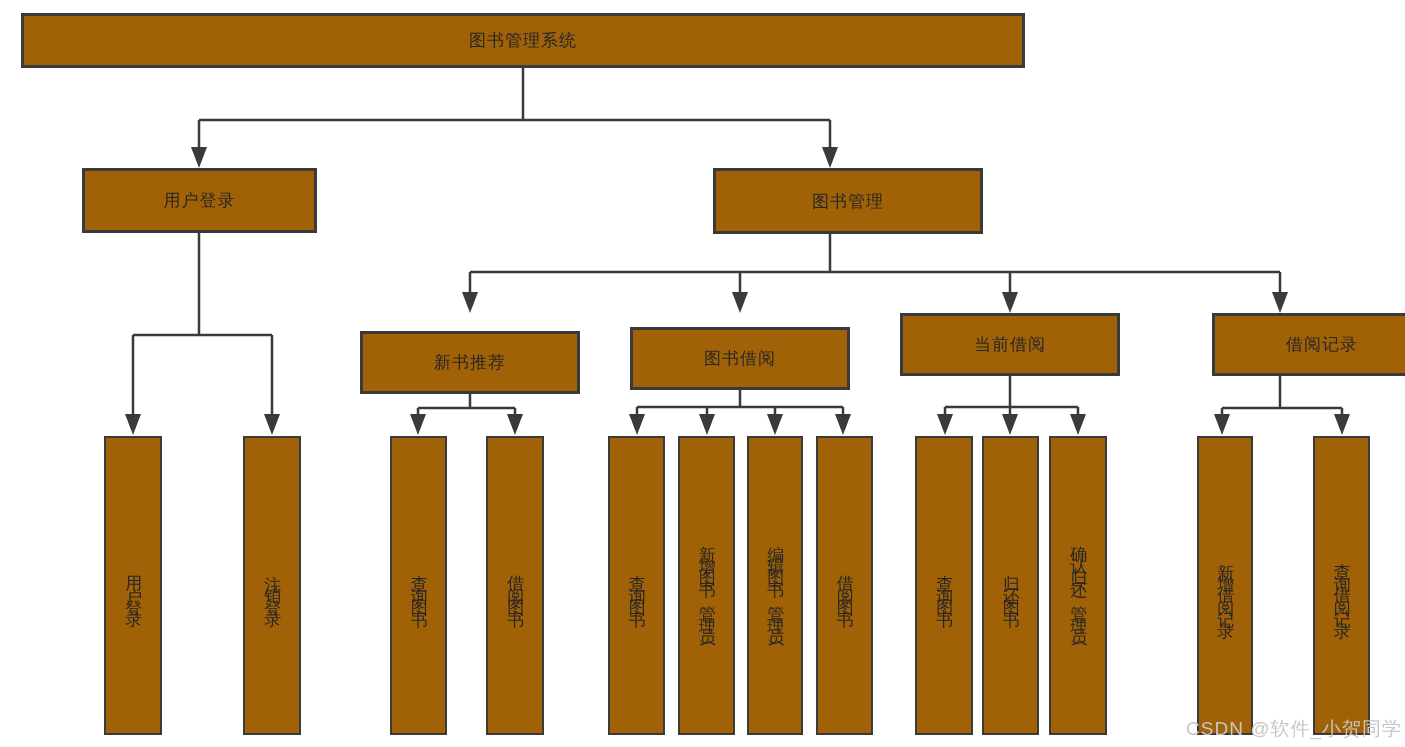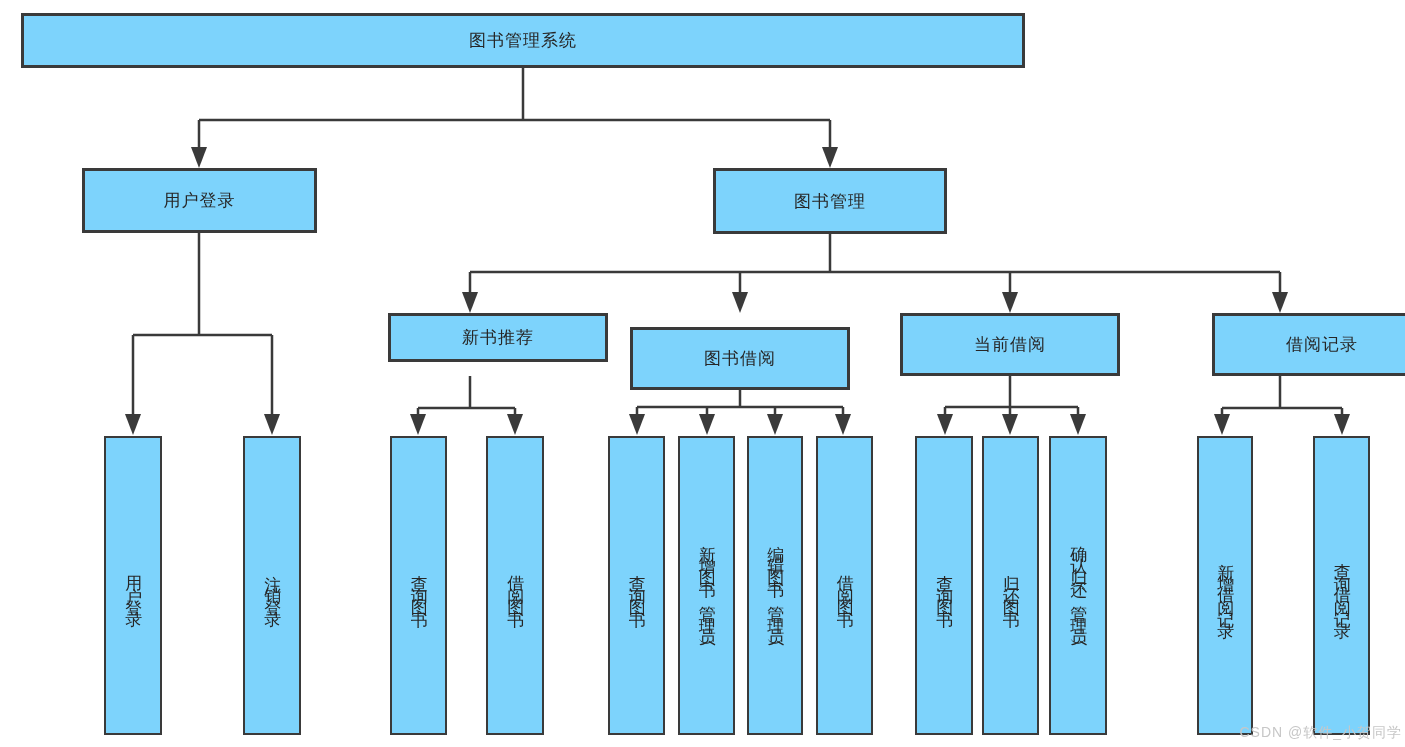--- a/index.html
+++ b/index.html
@@ -11,21 +11,21 @@
     font-family: "Liberation Sans", "DejaVu Sans", sans-serif;
     overflow: hidden;
   }
   #connectors {
     position: absolute;
     left: 0; top: 0;
     width: 1405px; height: 747px;
   }
   .box {
     position: absolute;
-    background: #7dd3fc;
+    background: #a16207;
     border: 3px solid #3a3a3a;
     box-sizing: border-box;
     display: flex;
     align-items: center;
     justify-content: center;
     color: #262626;
     font-size: 17px;
     letter-spacing: 1px;
     z-index: 2;
   }
@@ -35,21 +35,21 @@
     text-orientation: mixed;
     letter-spacing: 12px;
     line-height: 1.1;
     white-space: nowrap;
   }
   .watermark {
     position: absolute;
     right: 3px;
     bottom: 5px;
     color: #c7c7c7;
-    font-size: 14px;
+    font-size: 19px;
     letter-spacing: 1px;
     z-index: 10;
     pointer-events: none;
   }
 </style>
 </head>
 <body>
 
 <div id="canvas">
 
@@ -106,25 +106,25 @@
     </g>
   </svg>
 
   <div class="box" style="left:21px; top:13px; width:1004px; height:55px;">
     <span>图书管理系统</span>
   </div>
 
   <div class="box" style="left:82px; top:168px; width:235px; height:65px;">
     <span>用户登录</span>
   </div>
-  <div class="box" style="left:713px; top:168px; width:234px; height:66px;">
+  <div class="box" style="left:713px; top:168px; width:270px; height:66px;">
     <span>图书管理</span>
   </div>
 
-  <div class="box" style="left:360px; top:313px; width:220px; height:49px;margin-left:28px;">
+  <div class="box" style="left:360px; top:331px; width:220px; height:63px;">
     <span>新书推荐</span>
   </div>
   <div class="box" style="left:630px; top:327px; width:220px; height:63px;">
     <span>图书借阅</span>
   </div>
   <div class="box" style="left:900px; top:313px; width:220px; height:63px;">
     <span>当前借阅</span>
   </div>
   <div class="box" style="left:1170px; top:313px; width:220px; height:63px;margin-left:42px;">
     <span>借阅记录</span>

